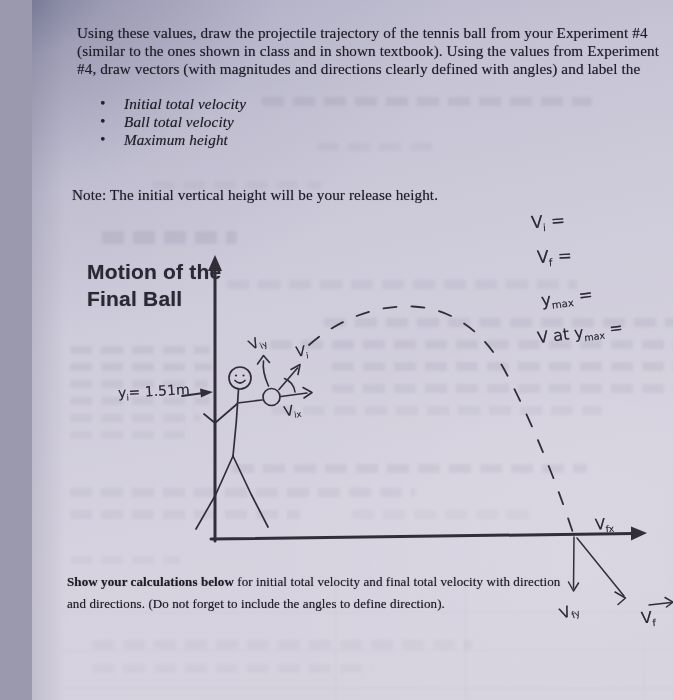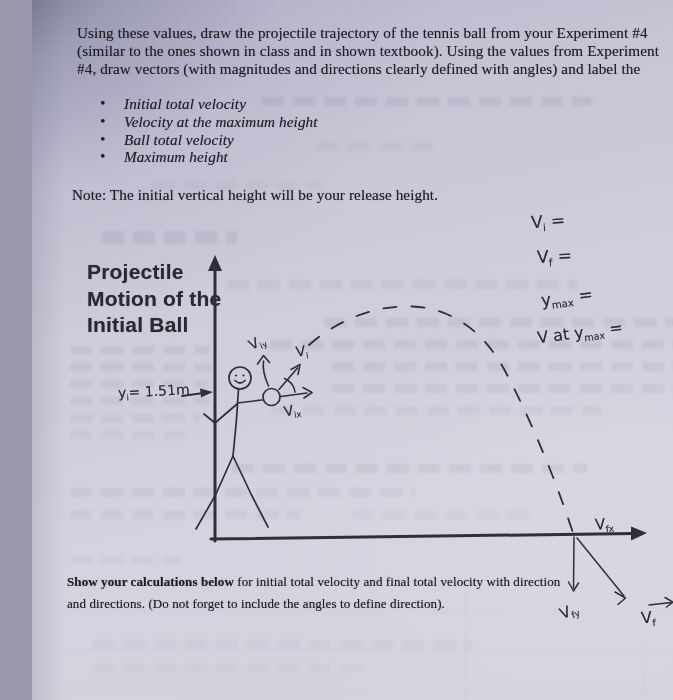--- a/index.html
+++ b/index.html
@@ -71,31 +71,29 @@
   <div class="gline" style="left:30px;top:688px;width:635px;height:1px;opacity:.05"></div>
 
   <div class="print intro">
     <div>Using these values, draw the projectile trajectory of the tennis ball from your Experiment #4</div>
     <div>(similar to the ones shown in class and in shown textbook). Using the values from Experiment</div>
     <div>#4, draw vectors (with magnitudes and directions clearly defined with angles) and label the</div>
   </div>
 
   <div class="print bullets">
     <div class="li">Initial total velocity</div>
-    <div class="li">Velocity at the maximum height</div>
     <div class="li">Ball total velocity</div>
     <div class="li">Maximum height</div>
   </div>
 
   <div class="print note">Note: The initial vertical height will be your release height.</div>
 
   <div class="title">
-    <div>Projectile</div>
     <div>Motion of the</div>
-    <div>Initial Ball</div>
+    <div>Final Ball</div>
   </div>
 
   <div class="print calc">
     <div><b>Show your calculations below</b><span> for initial total velocity and final total velocity with direction</span></div>
     <div>and directions. (Do not forget to include the angles to define direction).</div>
   </div>
 
   <svg class="overlay" width="673" height="700" viewBox="0 0 673 700">
 
     <g>

